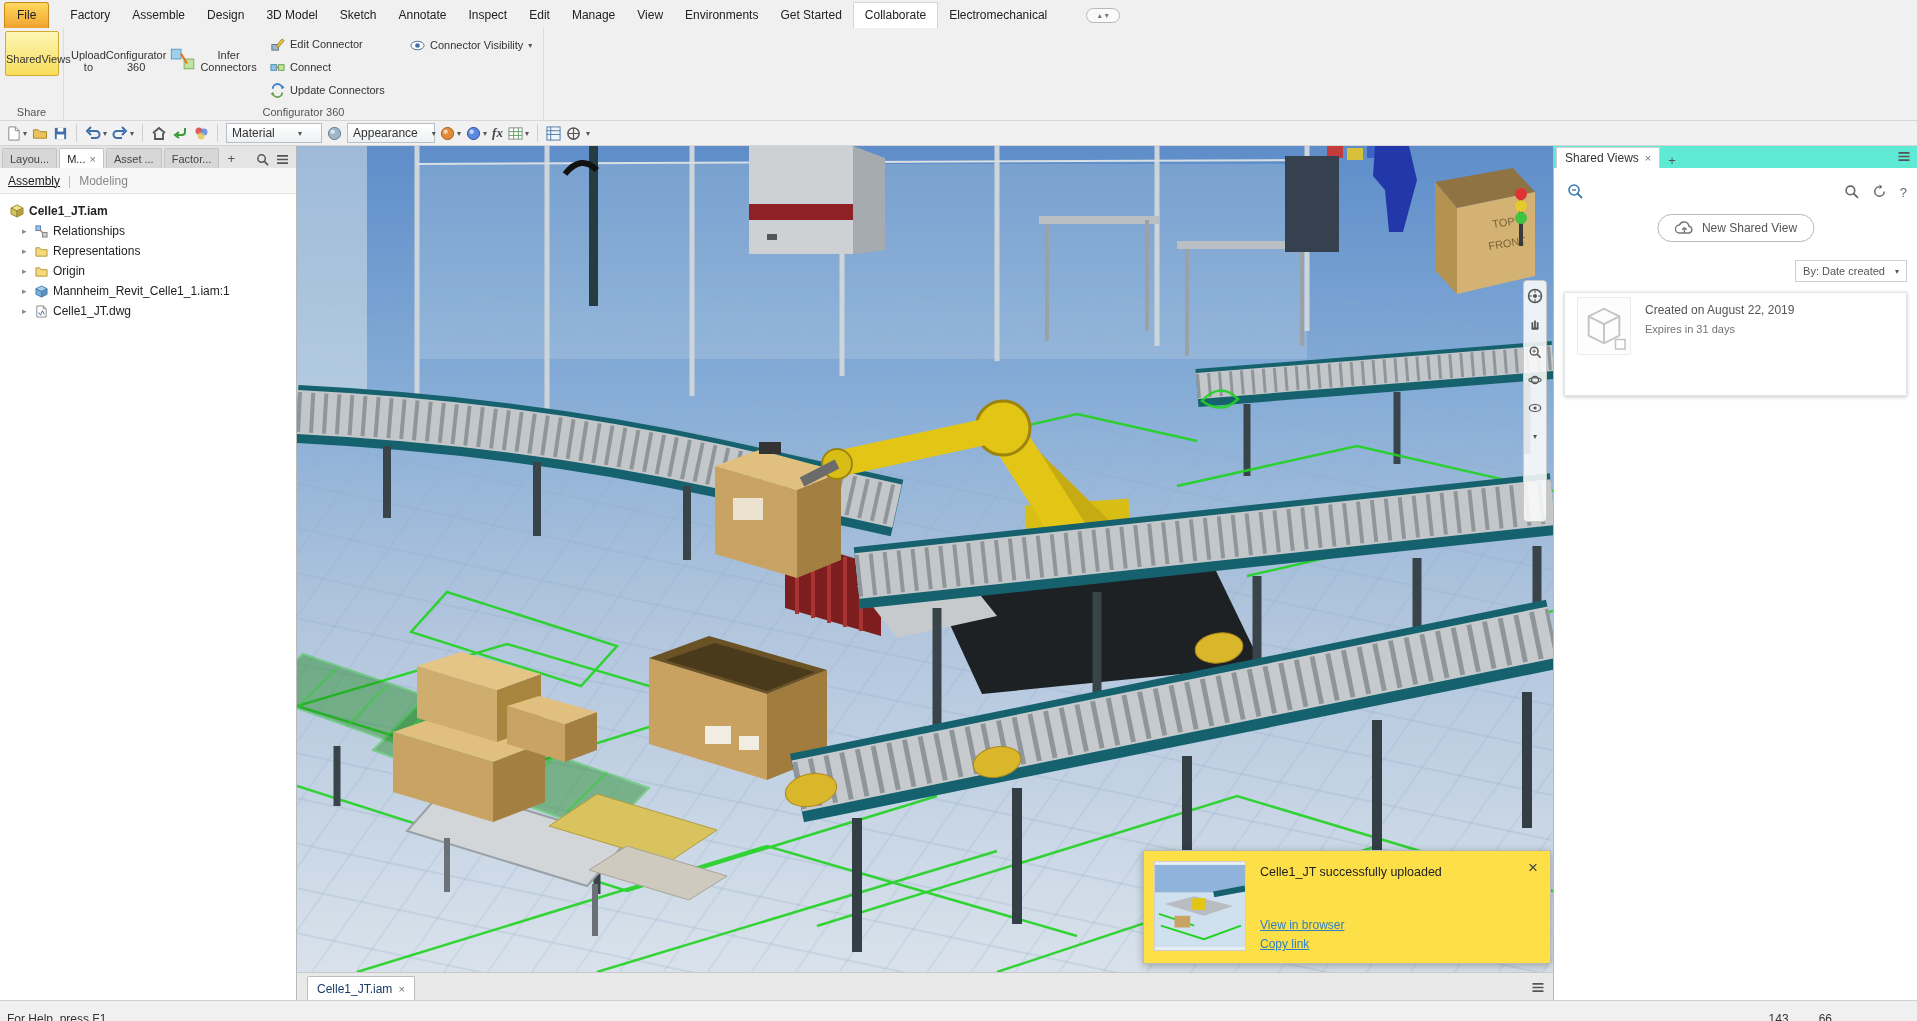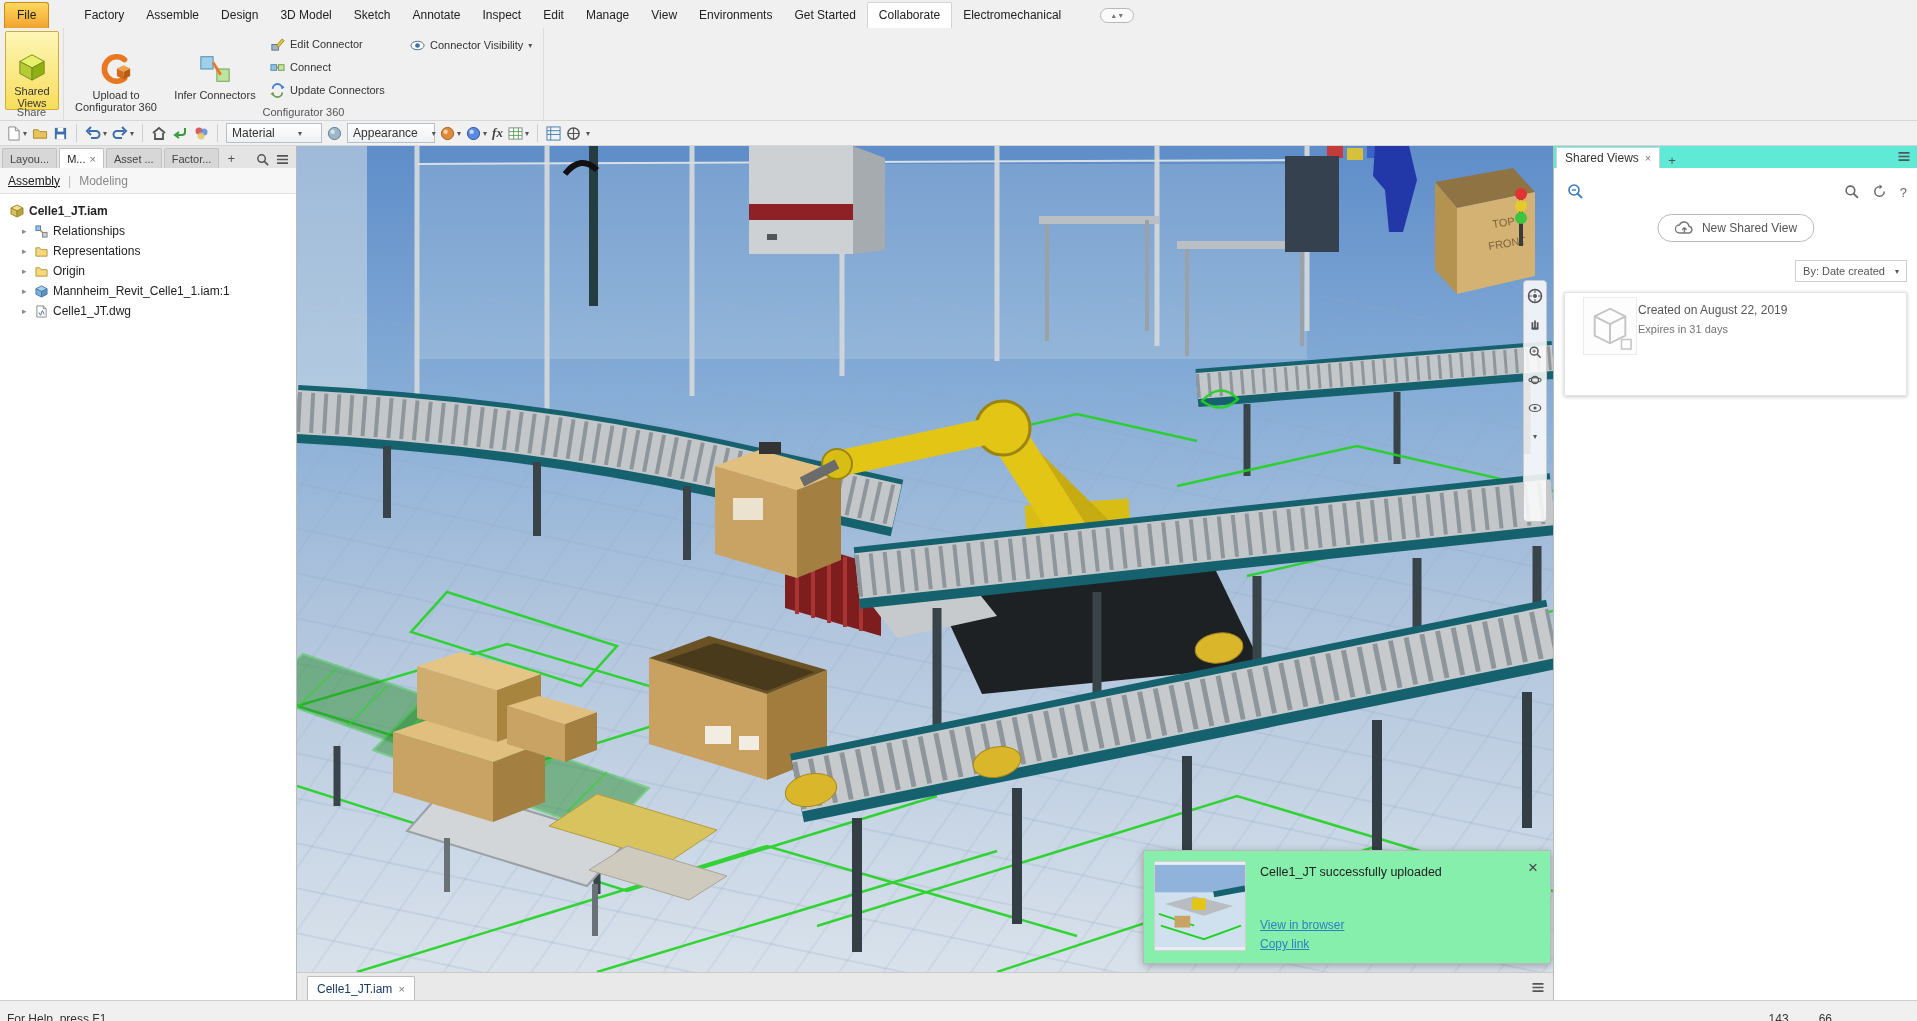--- a/index.html
+++ b/index.html
@@ -3,29 +3,29 @@
 <meta charset="utf-8">
 <style>
 *{box-sizing:border-box;margin:0;padding:0}
 html,body{width:1917px;height:1021px;overflow:hidden}
 body{font-family:"Liberation Sans",sans-serif;font-size:12px;color:#222;background:#f0f0f0}
 .app{position:relative;width:1917px;height:1021px;background:#f0f0f0}
 
 
 .tabbar{position:absolute;top:0;left:0;right:0;height:28px;background:#f0f0f0;display:flex;align-items:flex-end;padding-left:4px}
 .rtab{padding:5px 11px 6px;font-size:12px;color:#222;white-space:nowrap}
-.rtab.file{background:linear-gradient(#ffd95e,#f0a32f);border:1px solid #c98a1e;border-bottom:none;border-radius:3px 3px 0 0;margin-right:24px;padding:5px 12px 6px}
+.rtab.file{background:linear-gradient(#ffd95e,#f0a32f);border:1px solid #c98a1e;border-bottom:none;border-radius:3px 3px 0 0;margin-right:10px;padding:5px 12px 6px}
 .rtab.active{background:#fff;border:1px solid #d4d4d4;border-bottom:none;border-radius:2px 2px 0 0}
 .ribbon-toggle{margin-left:28px;margin-bottom:5px;width:34px;height:15px;border:1px solid #b8b8b8;border-radius:8px;display:flex;align-items:center;justify-content:center;gap:3px;color:#777;font-size:8px;background:#fafafa}
 
 
 .ribbon{position:absolute;top:28px;left:0;right:0;height:93px;background:#f0f0f0;border-bottom:1px solid #d6d6d6;display:flex}
 .rgroup{position:relative;height:100%;border-right:1px solid #dcdcdc}
 .rgroup-label{position:absolute;bottom:2px;left:0;right:0;text-align:center;font-size:11px;color:#555}
-.bigbtn{position:absolute;top:3px;display:flex;flex-direction:column;align-items:center;font-size:11px;line-height:12px;color:#333;text-align:center;padding-top:20px;border:1px solid transparent;border-radius:2px}
+.bigbtn{position:absolute;top:3px;display:flex;flex-direction:row;align-items:center;font-size:11px;line-height:12px;color:#333;text-align:center;padding-top:10px;border:1px solid transparent;border-radius:2px}
 .bigbtn svg{margin-bottom:3px}
 .bigbtn.hl{background:linear-gradient(#fdf6b6,#f8dd5a);border-color:#d0ac33}
 .smallbtn{position:absolute;display:flex;align-items:center;gap:5px;font-size:11px;color:#333;height:20px;white-space:nowrap}
 .caret{font-size:8px;color:#555}
 
 
 .qat{position:absolute;top:121px;left:0;right:0;height:25px;background:#f1f1f1;border-bottom:1px solid #d5d5d5;display:flex;align-items:center;padding:0 6px;gap:5px}
 .qi{display:flex;align-items:center;gap:2px}
 .qi svg{display:block}
 .vsep{width:1px;height:18px;background:#cfcfcf;margin:0 3px}
@@ -54,21 +54,21 @@
 
 
 .viewport{position:absolute;top:146px;left:297px;width:1256px;height:826px;box-shadow:inset 0 0 0 1px #8a9096}
 .viewport > svg.scene{display:block}
 
 
 .navbar{position:absolute;left:1226px;top:134px;width:24px;height:242px;background:rgba(252,252,252,.88);border:1px solid #c9c9c9;border-radius:4px;display:flex;flex-direction:column;align-items:center;padding-top:6px;gap:10px}
 .nav-btn{width:18px;height:18px;display:flex;align-items:center;justify-content:center}
 
 
-.toast{position:absolute;left:846px;top:704px;width:408px;height:114px;background:#86efac;border:1px solid #b9b9b9;box-shadow:0 2px 8px rgba(0,0,0,.28);display:flex;padding:10px}
+.toast{position:absolute;left:846px;top:704px;width:408px;height:114px;background:#fde047;border:1px solid #b9b9b9;box-shadow:0 2px 8px rgba(0,0,0,.28);display:flex;padding:10px}
 .toast-thumb{width:92px;height:90px;border:1px solid #cfcfcf;background:#e8eef4;flex:none}
 .toast-body{position:relative;flex:1;padding-left:14px}
 .toast-title{font-size:12.5px;color:#222;margin-top:4px}
 .toast-links{position:absolute;left:14px;bottom:2px;display:flex;flex-direction:column;gap:5px}
 .toast-link{color:#2f7fc1;text-decoration:underline;font-size:12px}
 .toast-x{position:absolute;right:2px;top:0;font-size:17px;color:#444;line-height:14px}
 
 
 .doc-tabs{position:absolute;left:297px;top:972px;width:1256px;height:28px;background:#e9e9e9;border-top:1px solid #c9c9c9;display:flex;align-items:flex-end;padding-left:10px}
 .doc-tab{height:24px;background:#fff;border:1px solid #bdbdbd;border-bottom:none;border-radius:2px 2px 0 0;display:flex;align-items:center;gap:6px;padding:0 9px;font-size:12px;color:#1a3c66}
@@ -80,21 +80,21 @@
 .rp-tab{height:21px;background:#fff;border:1px solid #cfcfcf;border-bottom:none;display:flex;align-items:center;gap:6px;padding:0 8px;font-size:12px;color:#333}
 .rp-plus{padding:0 8px;font-size:13px;color:#555}
 .rp-menu{margin-left:auto;margin-right:6px;margin-bottom:3px}
 .rp-toolbar{position:absolute;top:36px;left:12px;right:10px;display:flex;align-items:center}
 .rp-toolbar .right{margin-left:auto;display:flex;gap:13px;align-items:center;color:#666}
 .nsv-btn{position:absolute;top:68px;left:50%;transform:translateX(-50%);height:28px;border:1px solid #b9b9b9;border-radius:14px;background:#fff;display:flex;align-items:center;gap:8px;padding:0 16px;font-size:12px;color:#555}
 .sort-dd{position:absolute;top:114px;right:10px;height:22px;border:1px solid #cfcfcf;background:#fff;display:flex;align-items:center;gap:10px;padding:0 7px;font-size:11px;color:#555}
 .sv-card{position:absolute;top:146px;left:10px;right:10px;height:104px;background:#fff;box-shadow:0 1px 4px rgba(0,0,0,.22);border:1px solid #e4e4e4}
 .sv-card-title{display:flex;align-items:center;padding:9px 12px 4px;font-size:12px;color:#333}
 .sv-dots{margin-left:auto;color:#666;letter-spacing:2px;font-weight:bold}
-.sv-card-row{display:flex;gap:1px;padding:4px 18px}
+.sv-card-row{display:flex;gap:14px;padding:4px 12px}
 .sv-thumb{width:54px;height:58px;background:#fdfdfd;border:1px solid #ececec;display:flex;align-items:center;justify-content:center;flex:none}
 .sv-meta1{font-size:12px;color:#555;margin-top:6px}
 .sv-meta2{font-size:11px;color:#737373;margin-top:6px}
 
 
 .statusbar{position:absolute;left:0;top:1000px;width:1917px;height:36px;background:#f0f0f0;border-top:1px solid #cfcfcf;display:flex;align-items:center;padding:0 7px;font-size:12px;color:#333}
 .sb-right{margin-left:auto;display:flex;gap:30px;margin-right:78px;color:#333}
 </style>
 </head>
 <body>

